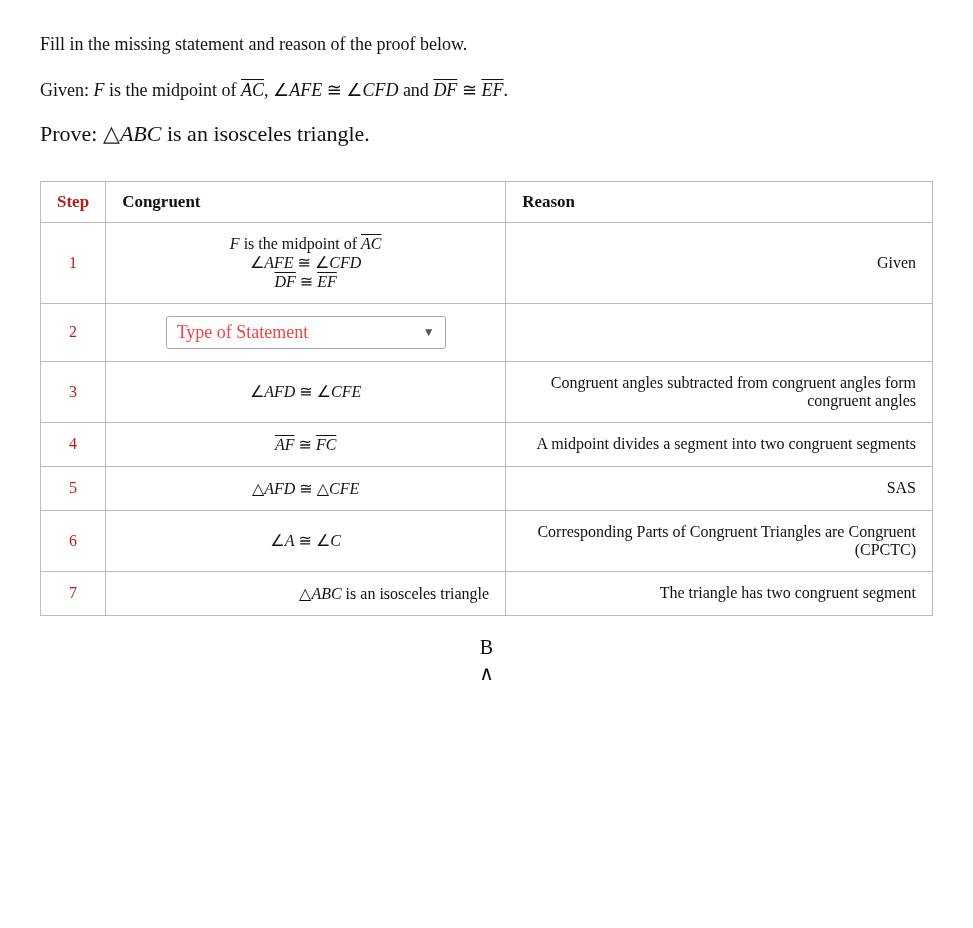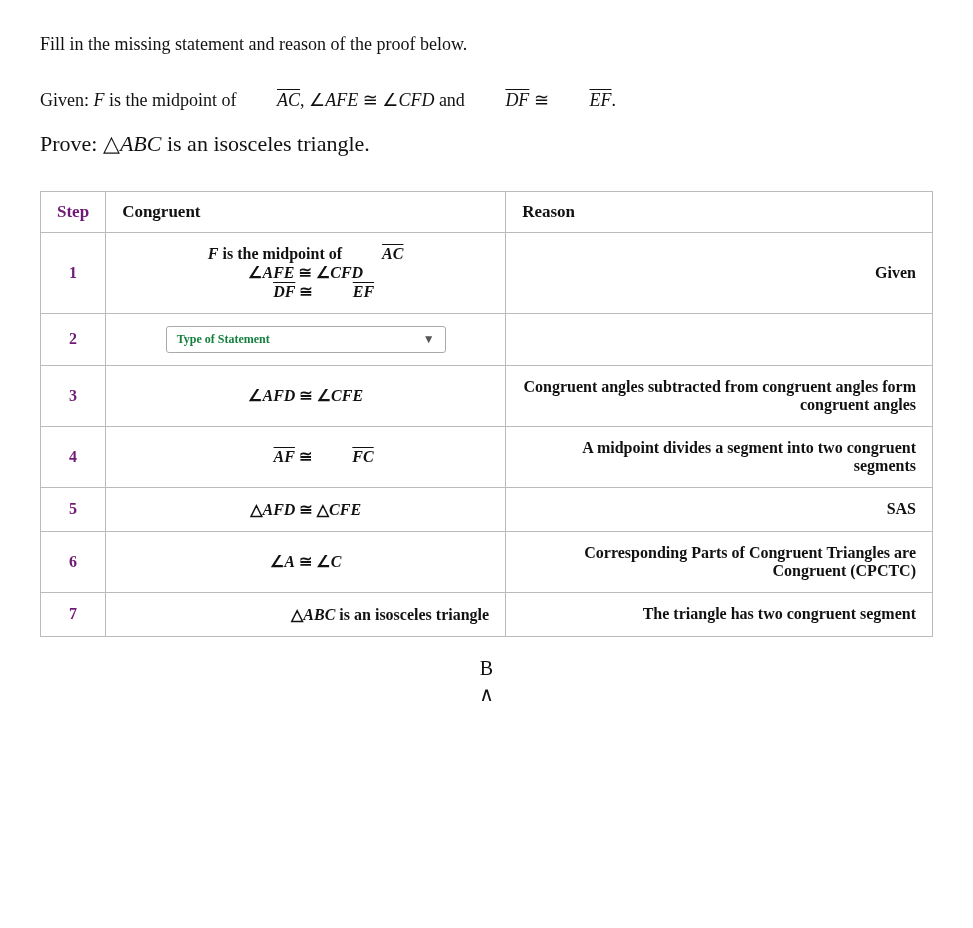--- a/index.html
+++ b/index.html
@@ -7,58 +7,57 @@
       font-family: Georgia, 'Times New Roman', serif;
       background: #fff;
       color: #111;
       padding: 30px 40px;
       width: 973px;
       min-height: 928px;
     }
     .intro-text {
       font-size: 18px;
       line-height: 1.6;
-      margin-bottom: 26px;
+      margin-bottom: 16px;
     }
     .given-text {
       font-size: 18px;
       line-height: 1.7;
       margin-bottom: 10px;
     }
     .prove-text {
       font-size: 22px;
       line-height: 1.7;
       margin-bottom: 28px;
     }
     .math { font-style: italic; }
-    .overline { text-decoration: overline; margin-left: 36px; }
+    .overline { text-decoration: overline; }
 
     .proof-table {
       width: 100%;
       border-collapse: collapse;
       font-size: 16px;
     }
     .proof-table th {
       border: 1px solid #bbb;
       padding: 10px 16px;
       text-align: left;
       font-weight: bold;
       background: #fff;
       font-size: 17px;
     }
     .proof-table td {
       border: 1px solid #bbb;
       padding: 12px 16px;
       vertical-align: middle;
-      font-weight: bold;
     }
     .step-col {
       width: 60px;
       text-align: center;
-      color: #701a75;
+      color: #b91c1c;
     }
     .statement-col {
       width: 400px;
       text-align: center;
     }
     .reason-col {
       text-align: right;
     }
     .statement-col.left-align {
       text-align: right;
@@ -69,22 +68,22 @@
       align-items: center;
       border: 1px solid #aaa;
       border-radius: 3px;
       padding: 5px 10px;
       background: #fff;
       cursor: pointer;
       width: 280px;
       justify-content: space-between;
     }
     .dropdown-text {
-      color: #15803d;
-      font-size: 12px;
+      color: #ef4444;
+      font-size: 18px;
       font-style: normal;
     }
     .dropdown-arrow {
       color: #555;
       font-size: 12px;
       margin-left: 8px;
     }
 
     .bottom-nav {
       display: flex;

